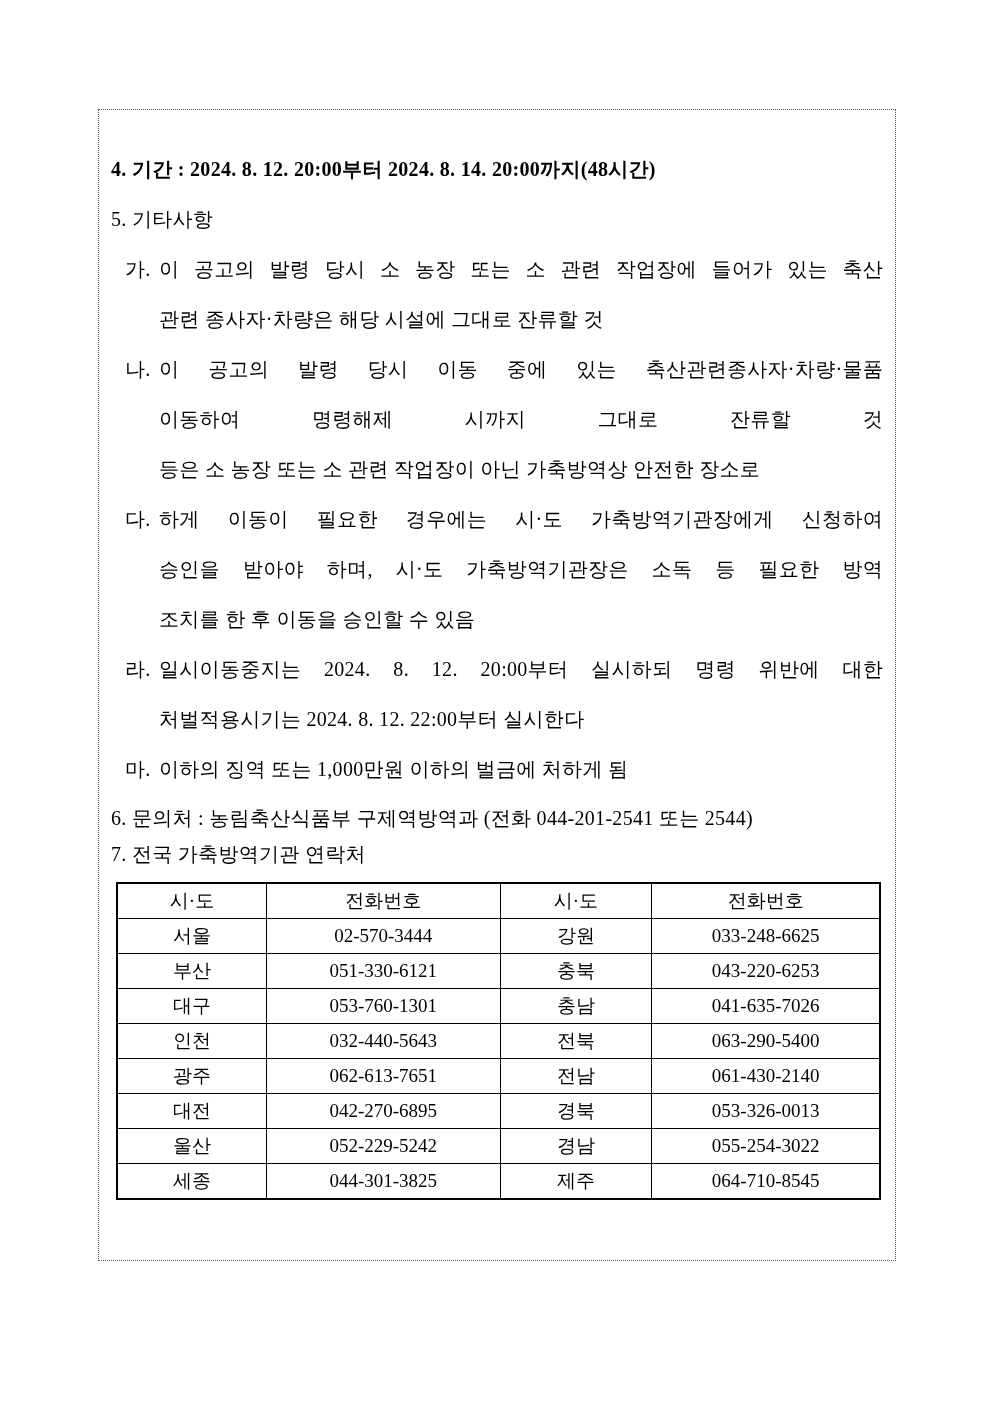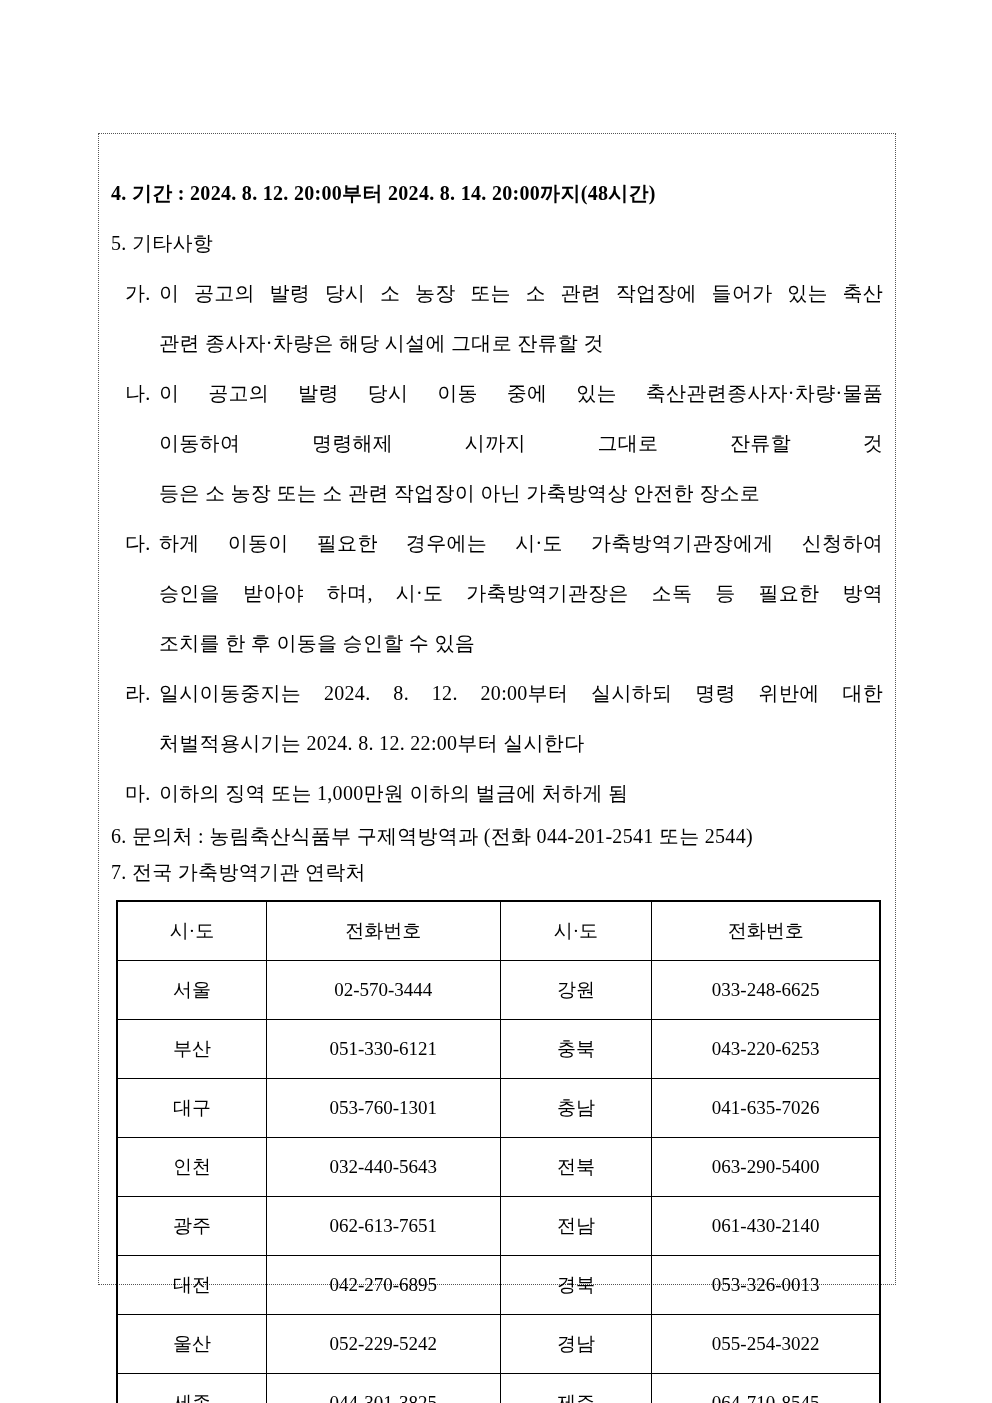--- a/index.html
+++ b/index.html
@@ -10,21 +10,21 @@
   body {
     position: relative;
     width: 992px;
     height: 1403px;
     font-family: "Liberation Serif", "DejaVu Serif", serif;
     color: #000000;
   }
   .doc-box {
     position: absolute;
     left: 98px;
-    top: 133px;
+    top: 109px;
     width: 798px;
     height: 1152px;
     box-sizing: border-box;
     border: 1px dotted #555555;
     padding: 34px 12px 0 12px;
     background: #ffffff;
   }
   .num-item {
     font-size: 20px;
     height: 50px;
@@ -57,35 +57,35 @@
     text-align: left;
     text-align-last: left;
   }
   .contact-line {
     font-size: 20px;
     height: 36px;
     line-height: 36px;
     letter-spacing: 0.3px;
     white-space: nowrap;
   }
-  .contact-line.first { }
+  .contact-line.first { margin-top: 6px; }
   table.phone {
     border-collapse: collapse;
     margin: 10px 0 0 5px;
     width: 765px;
     table-layout: fixed;
     border: 2px solid #000000;
   }
   table.phone td {
     border: 1px solid #000000;
     height: 26px;
     text-align: center;
     vertical-align: middle;
     font-size: 19px;
-    padding: 16px;
+    padding: 4px;
     overflow: hidden;
   }
   col.c-prov1 { width: 19.6%; }
   col.c-tel1  { width: 30.6%; }
   col.c-prov2 { width: 19.9%; }
   col.c-tel2  { width: 29.9%; }
 </style>
 </head>
 <body>
 

